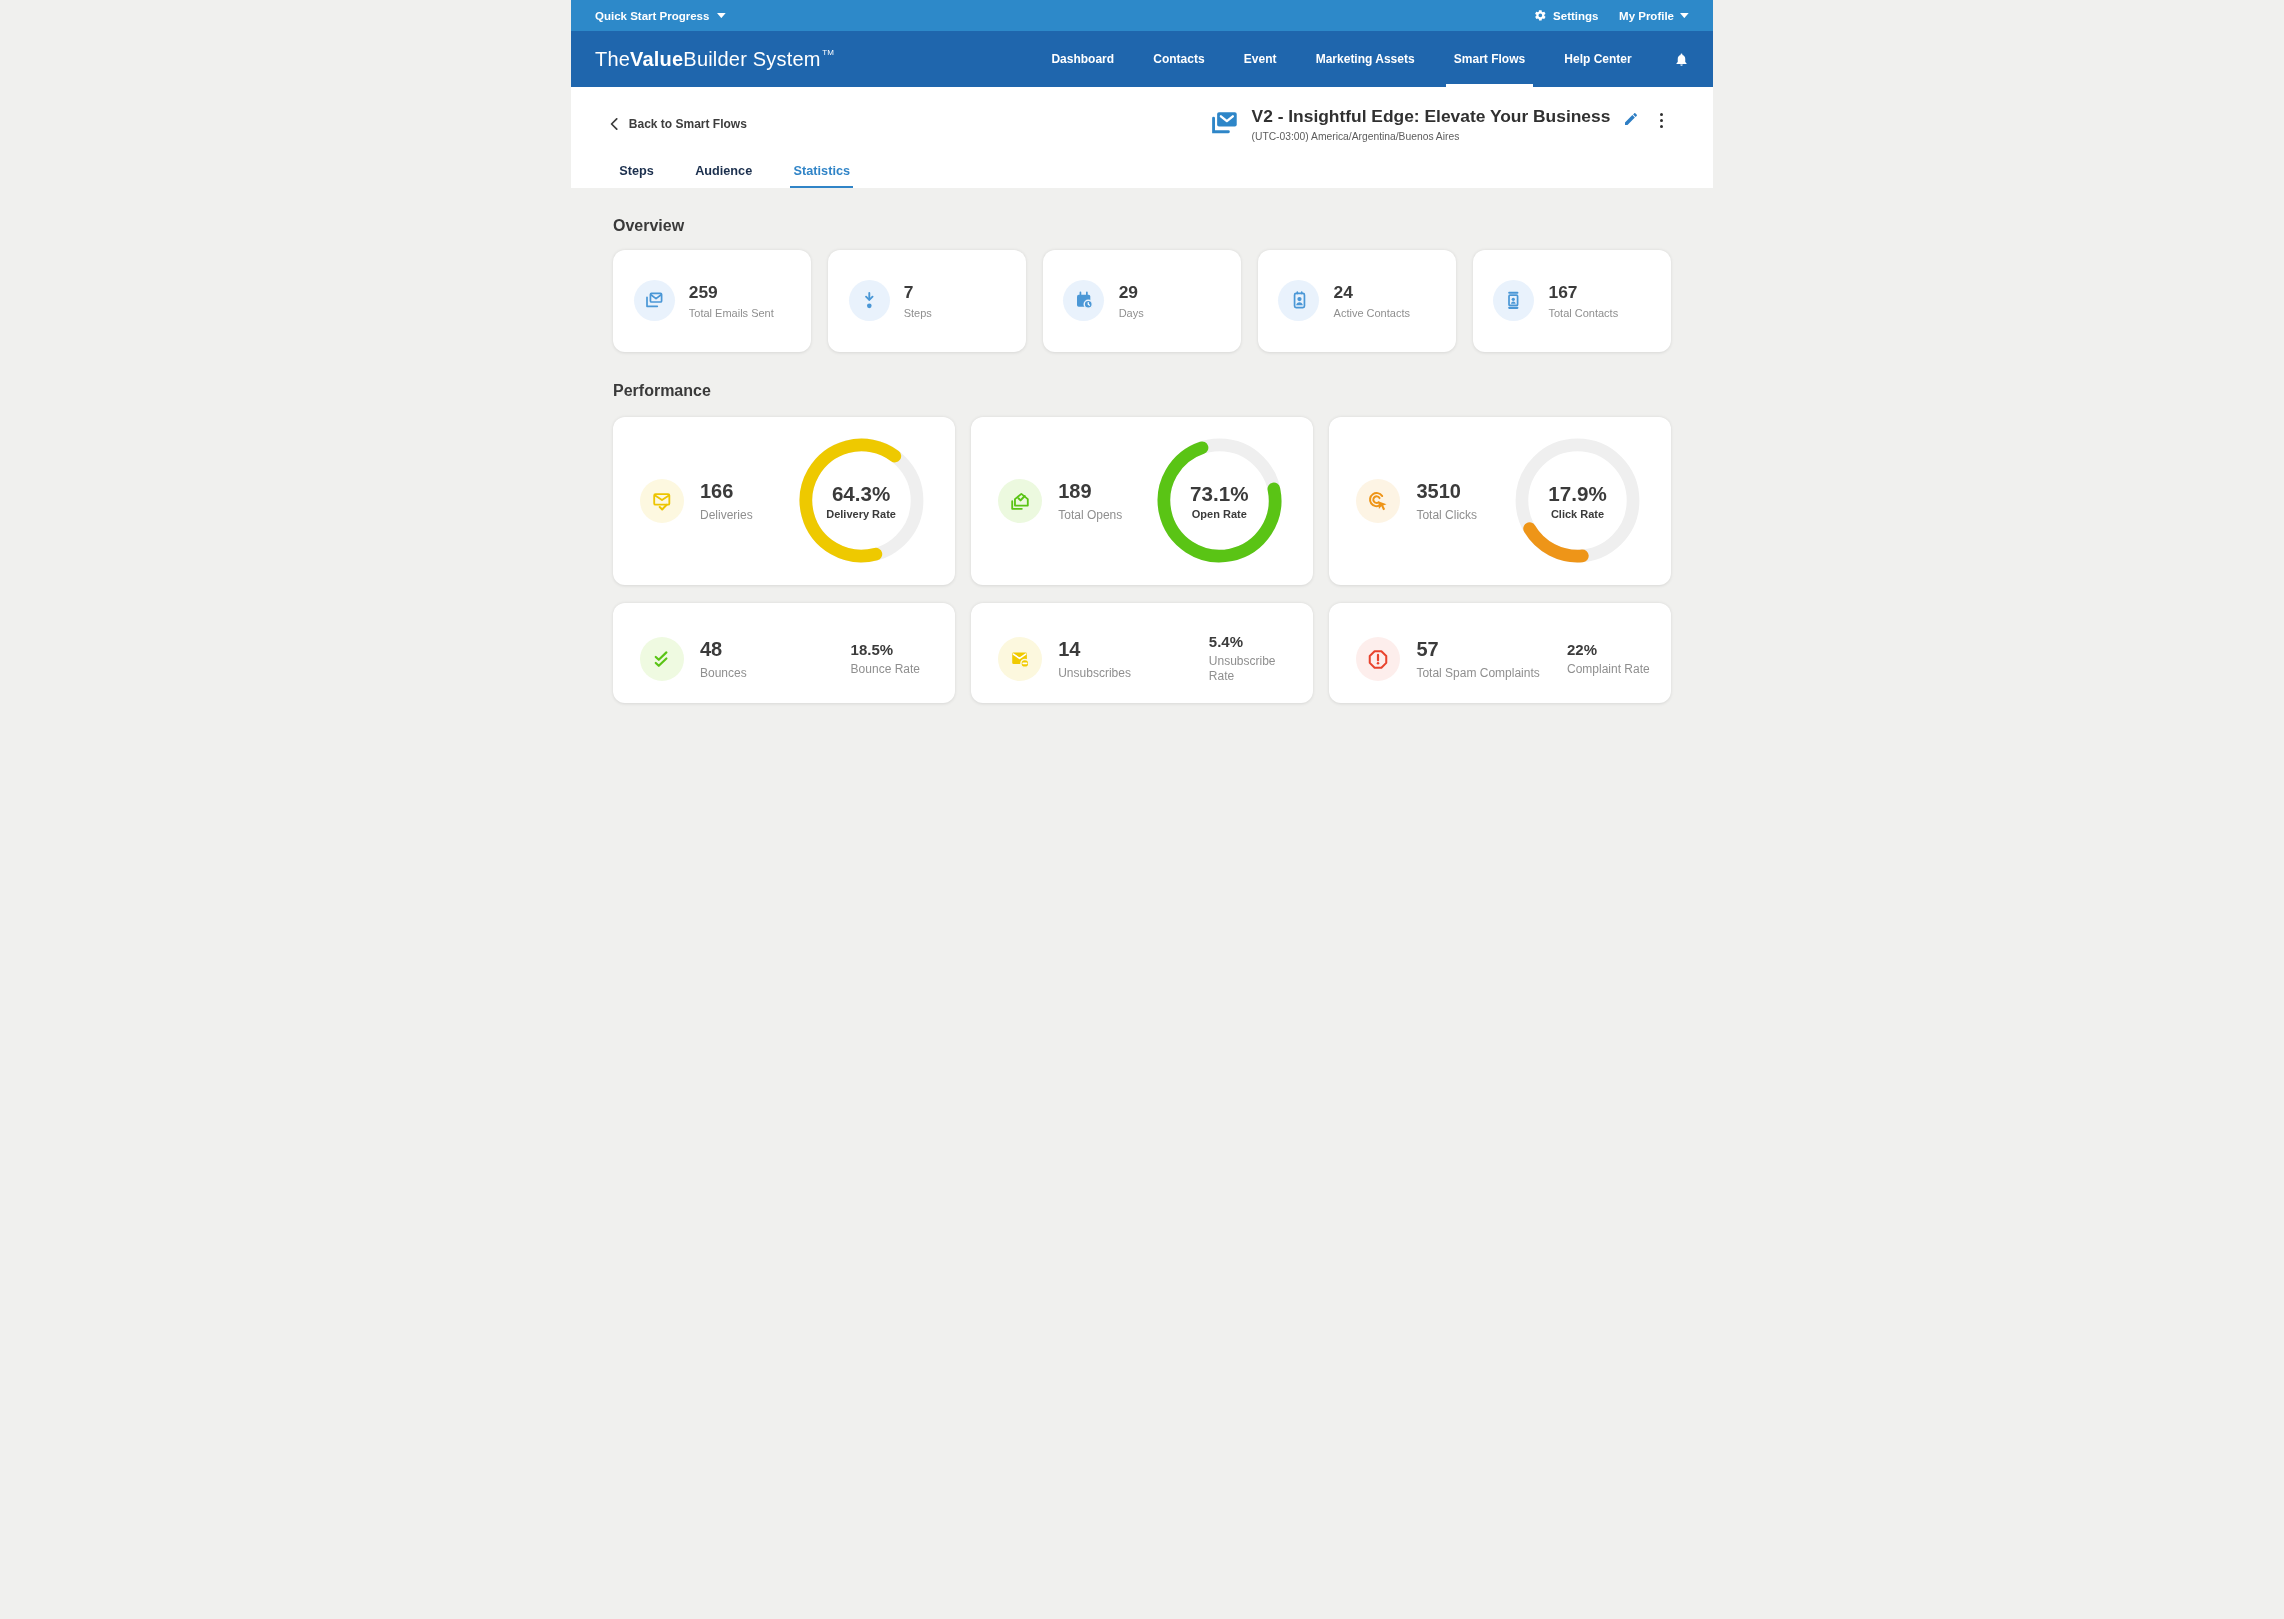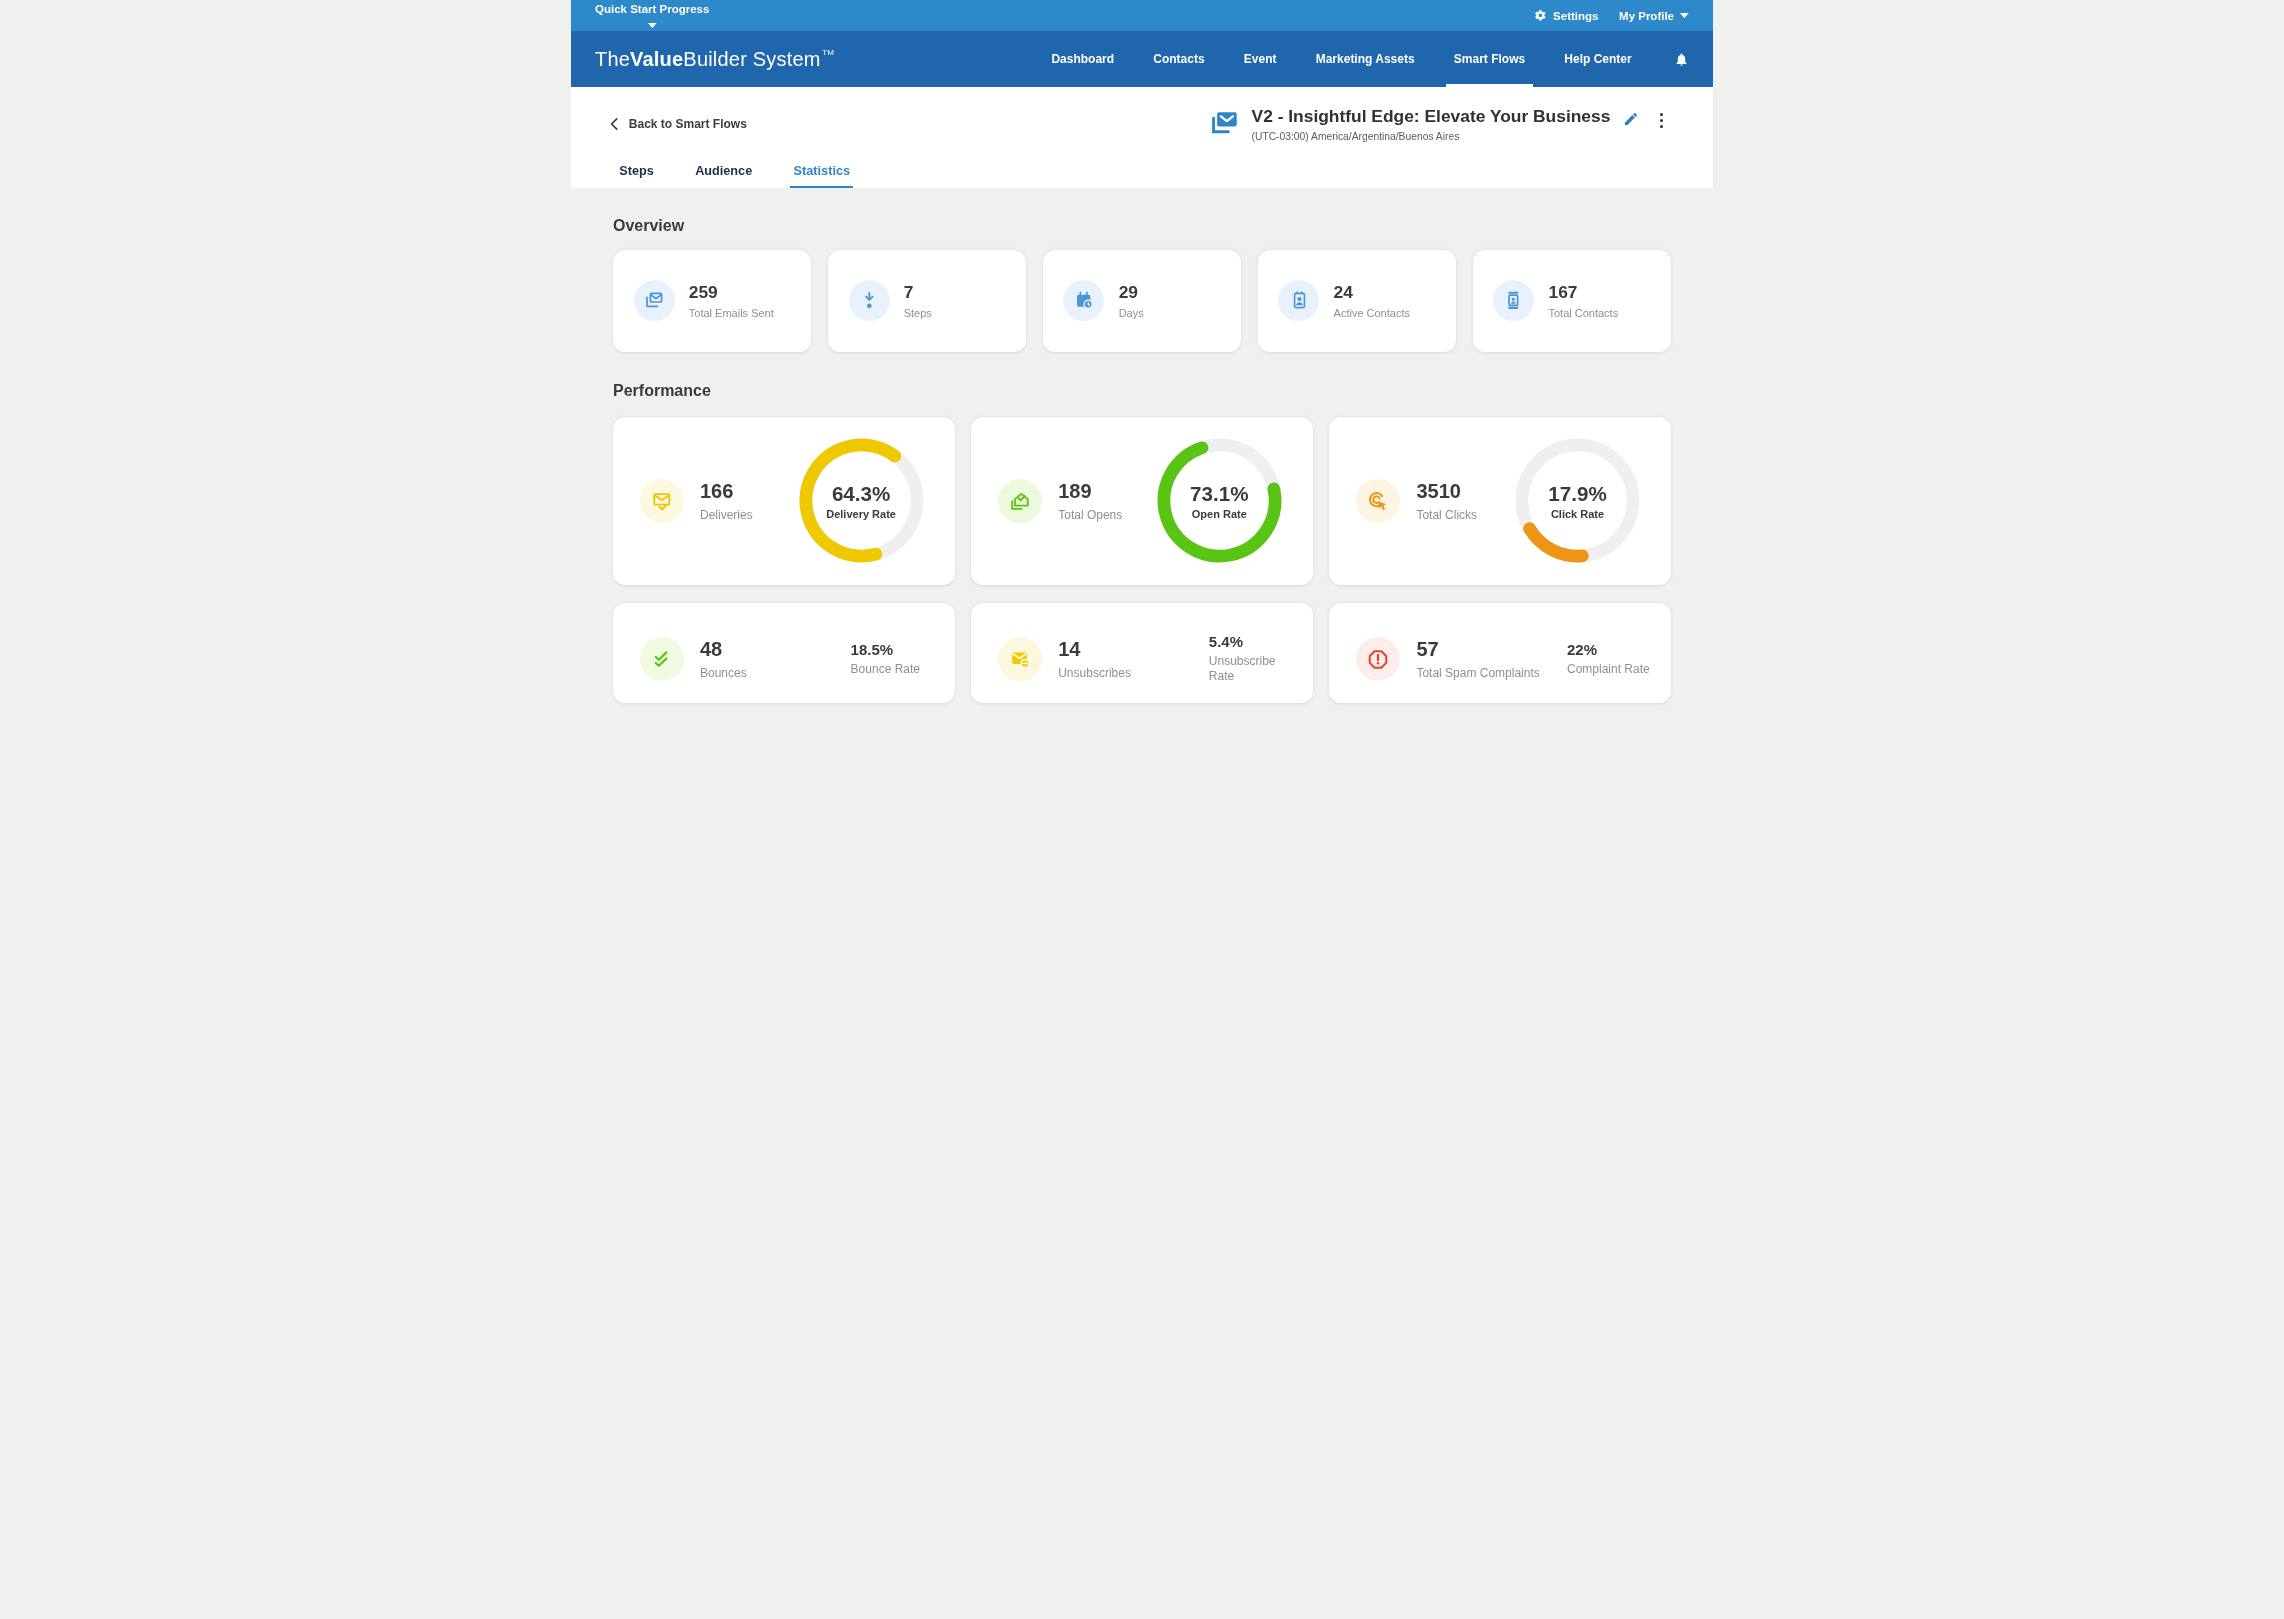--- a/index.html
+++ b/index.html
@@ -2,21 +2,21 @@
 <html style="font-size:12.7px"><head>
 <meta charset="utf-8">
 <style>
   * { margin:0; padding:0; box-sizing:border-box; }
   html,body { background:#f0f0ee; }
   body { font-family:"Liberation Sans","DejaVu Sans",sans-serif; }
   .screen { width:1142px; height:810px; margin:0 auto; background:#f0f0ee; overflow:hidden; position:relative; }
 
   
   .topbar { height:31px; background:#2d89c9; color:#fff; display:flex; align-items:center; justify-content:space-between; padding:0 24px; }
-  .topbar-left { display:flex; align-items:center; gap:8px; font-size:11.5px; font-weight:700; cursor:pointer;flex-direction:column; }
+  .topbar-left { display:flex; align-items:center; gap:8px; font-size:11.5px; font-weight:700; cursor:pointer; }
   .topbar-right { display:flex; align-items:center; gap:20.6px; font-size:11.5px; font-weight:600; }
   .tb-item { display:flex; align-items:center; gap:6.3px; cursor:pointer; }
   .caret { width:8.7px; height:5.5px; }
 
   
   .navbar { height:56px; background:#1f66ad; color:#fff; display:flex; align-items:stretch; justify-content:space-between; padding:0 24px; }
   .brand { display:flex; align-items:center; font-size:20px; font-weight:300; letter-spacing:0.2px; cursor:pointer; }
   .brand b { font-weight:700; }
   .brand sup { font-size:8px; margin-left:1.6px; transform:translateY(-7.1px); display:inline-block; }
   .nav { display:flex; align-items:stretch; gap:36px; }

